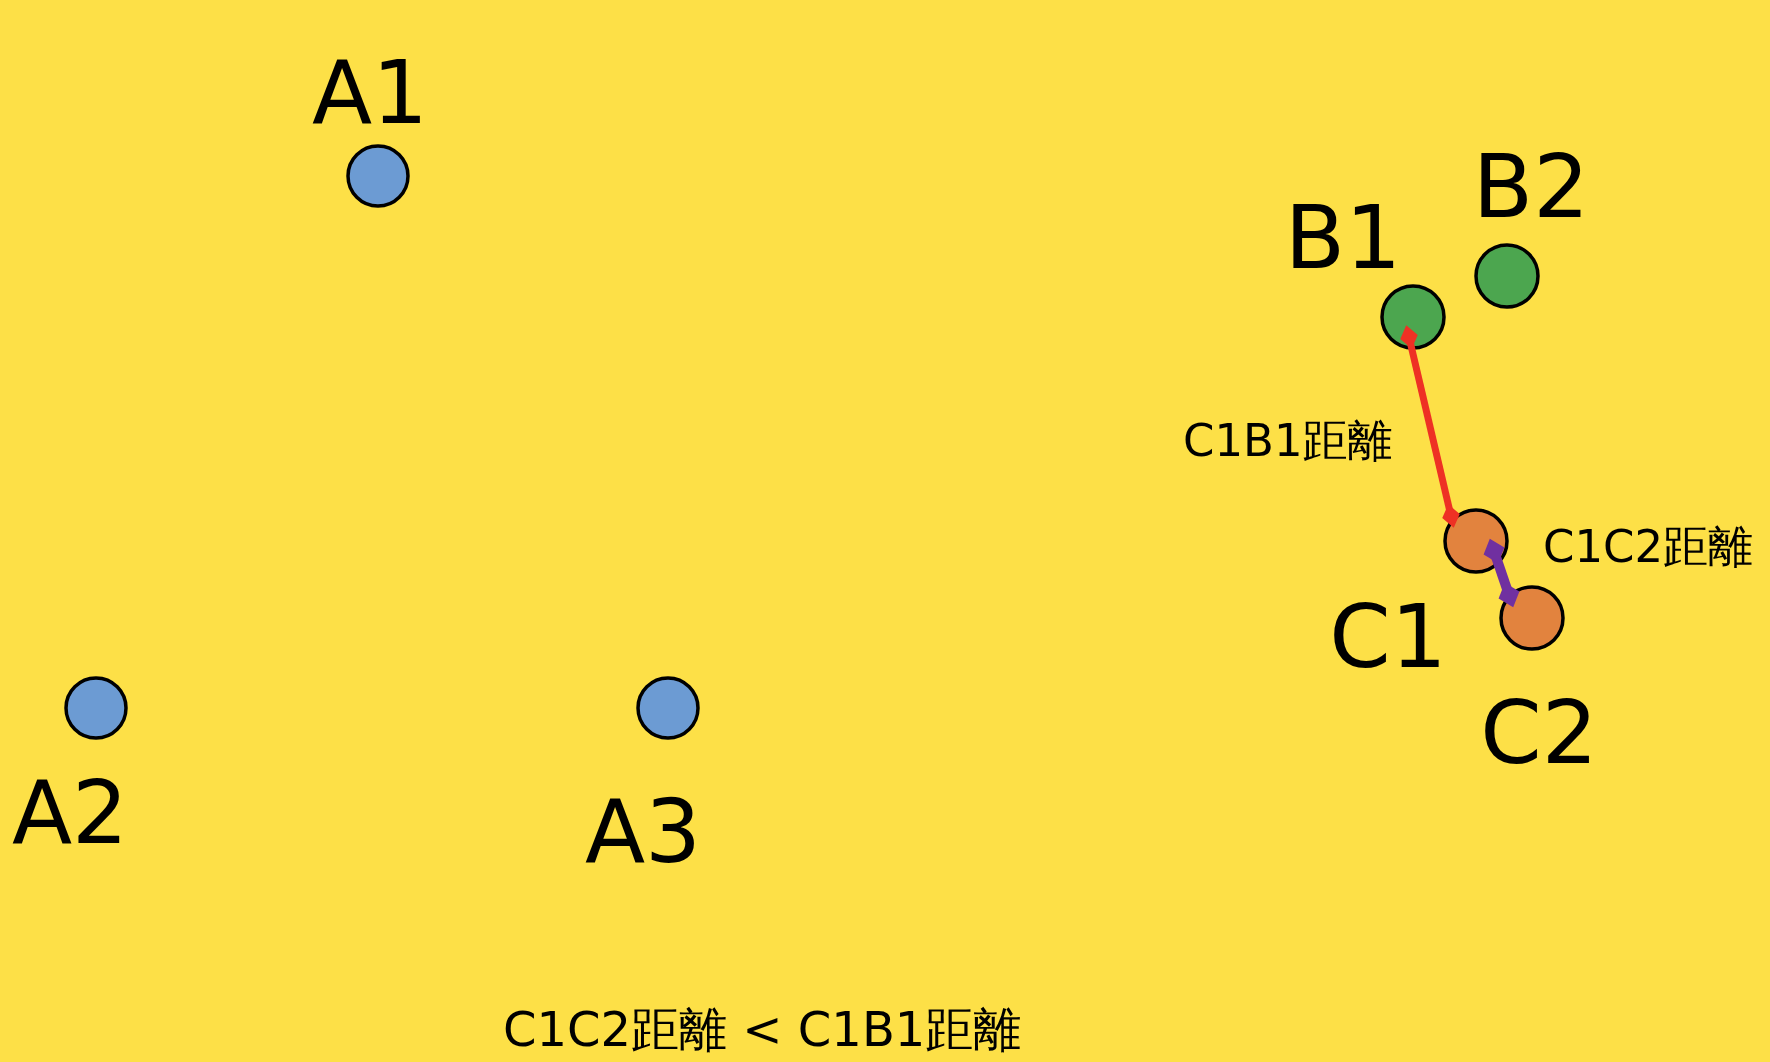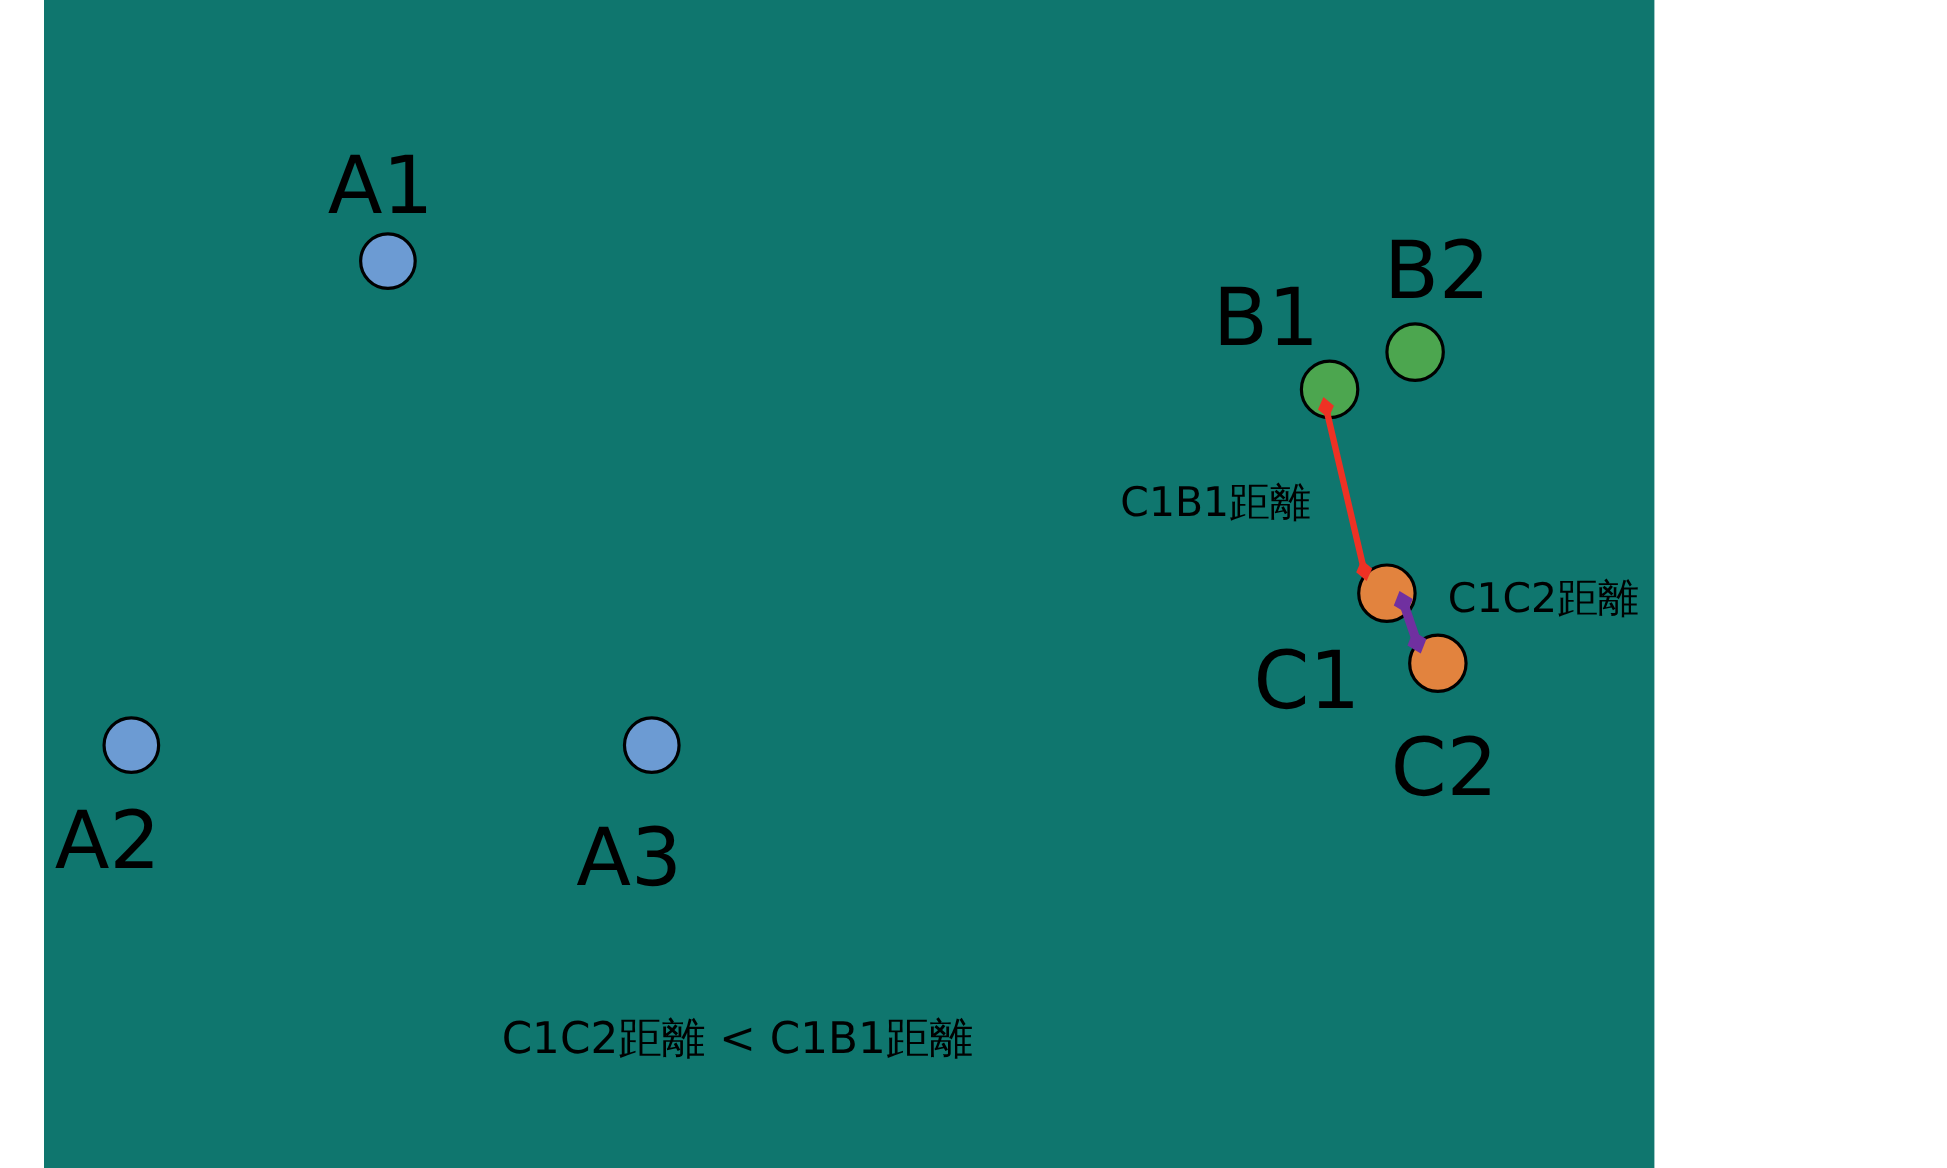--- a/index.html
+++ b/index.html
@@ -2,26 +2,25 @@
 <html><head>
 <meta charset="utf-8">
 <style>
   html, body {
     margin: 0;
     padding: 0;
     background: #ffffff;
   }
   .canvas {
     position: relative;
-    width: 1464px;
+    width: 1770px;
     height: 1062px;
-    background: #0f766e;
+    background: #fde047;
     overflow: hidden;
     font-family: "DejaVu Sans", sans-serif;
-    margin-left: 40px;
   }
   .canvas svg {
     position: absolute;
     left: 0;
     top: 0;
     width: 100%;
     height: 100%;
   }
   svg text {
     font-family: "DejaVu Sans", sans-serif;

